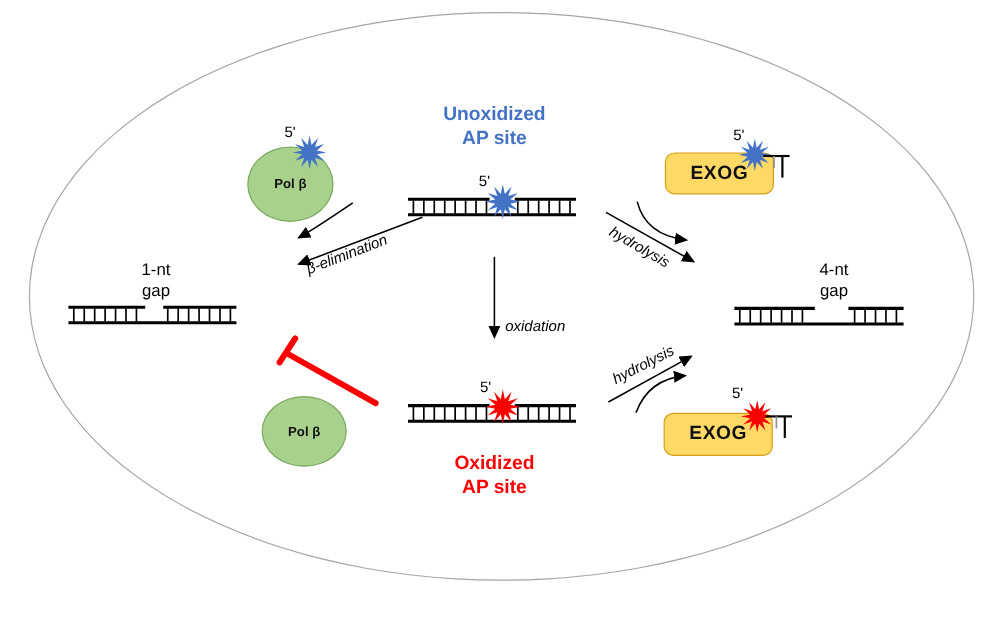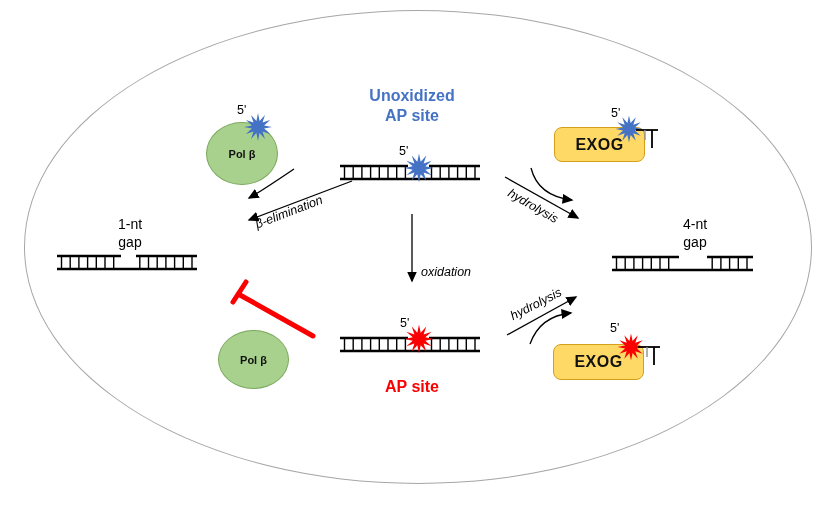--- a/index.html
+++ b/index.html
@@ -136,20 +136,21 @@
         <line x1="647" y1="347" x2="647" y2="357" stroke="#909090" stroke-width="1.4"></line>
         <line x1="654" y1="347" x2="654" y2="365" stroke="#000000" stroke-width="1.8"></line>
       </g>
     </svg>
 
   <div class="txt title blue center" style="left:337px;top:86px;width:150px;">
     <div>Unoxidized</div>
     <div>AP site</div>
   </div>
   <div class="txt title red center" style="left:337px;top:377px;width:150px;">
+    <div>Oxidized</div>
     <div>AP site</div>
   </div>
 
   <div class="shape polb" style="left:206px;top:122px;width:70px;height:61px;">
     <span>Pol β</span>
   </div>
   <div class="shape polb" style="left:218px;top:330px;width:69px;height:57px;">
     <span>Pol β</span>
   </div>
   <div class="shape exog" style="left:554px;top:127px;width:89px;height:33px;">

